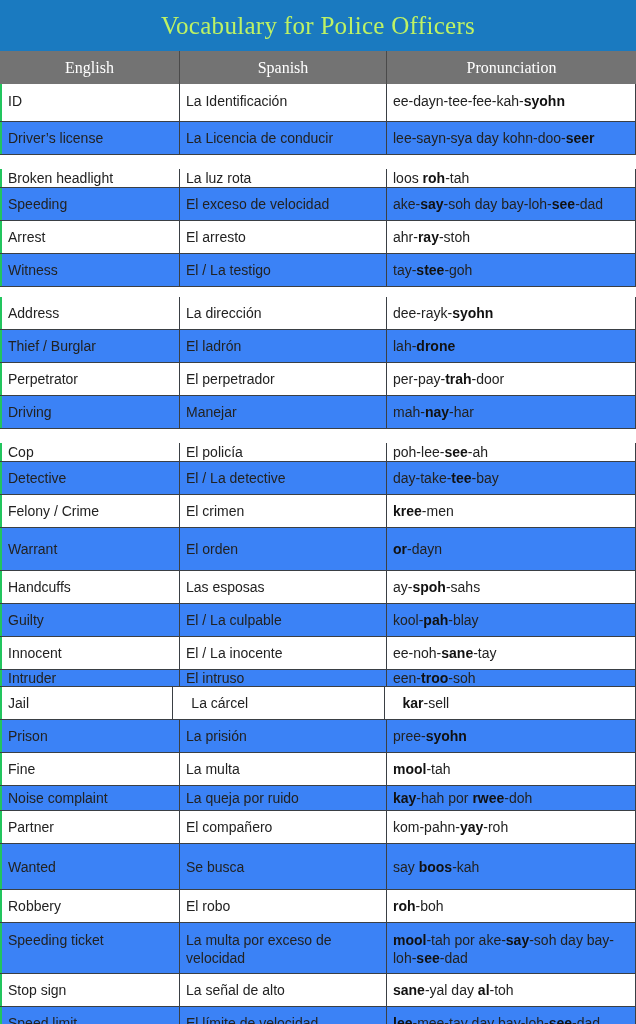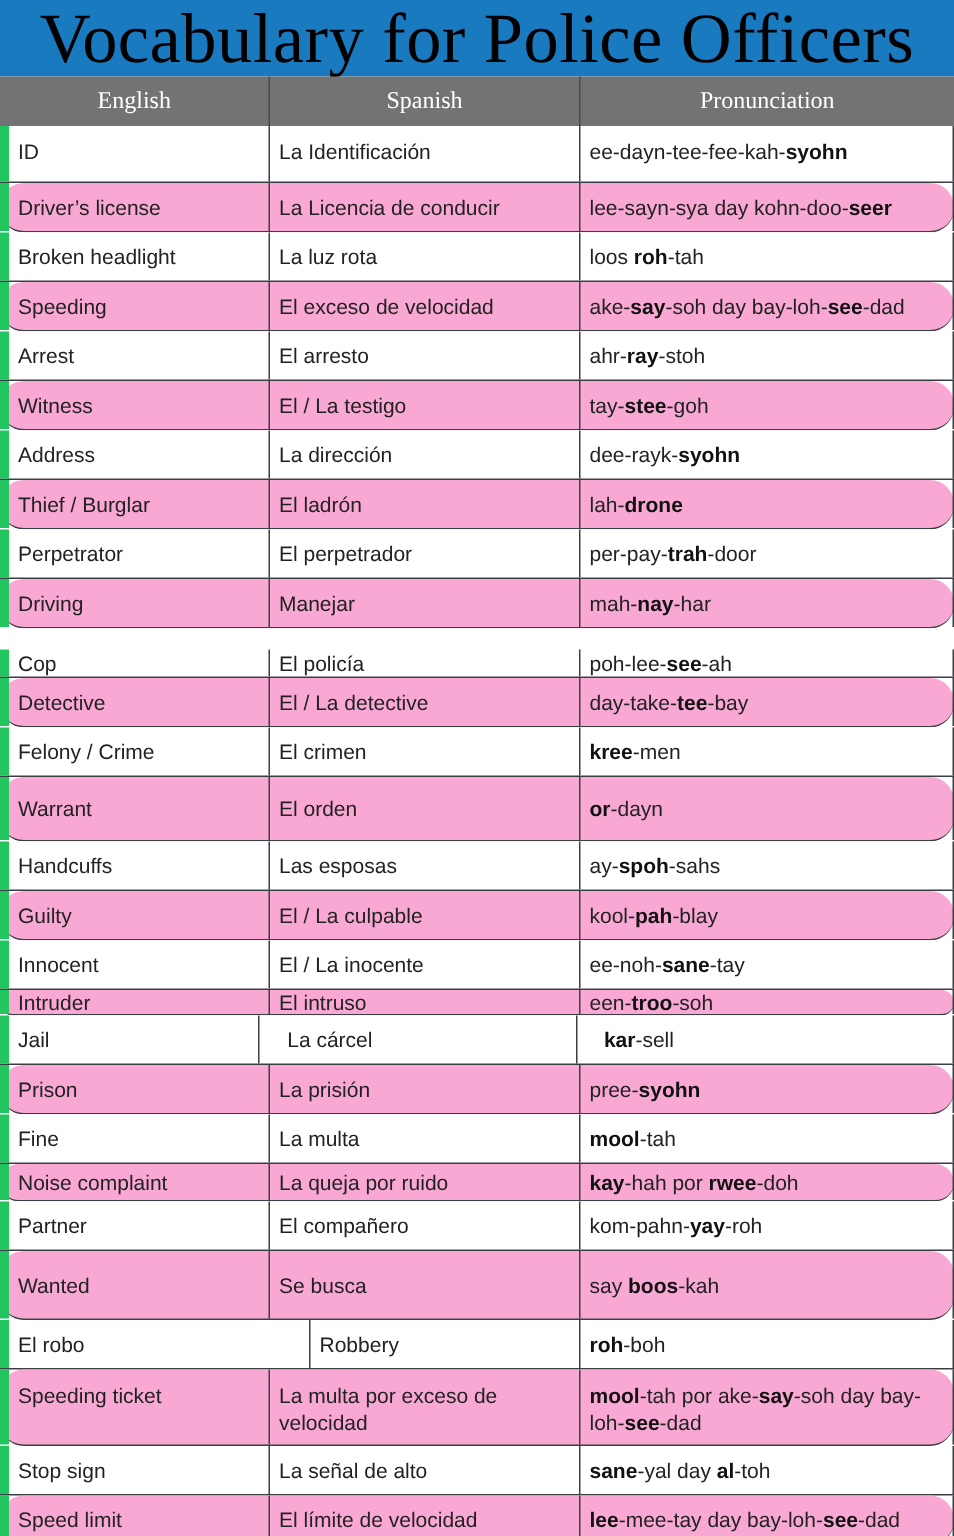--- a/index.html
+++ b/index.html
@@ -1,30 +1,30 @@
 <!DOCTYPE html>
 <html><head>
 <meta charset="utf-8">
 <style>
   html, body { margin: 0; padding: 0; background: #ffffff; }
   body { width: 636px; height: 1024px; overflow: hidden; position: relative; font-family: "Liberation Sans", sans-serif; }
   .title-bar { position: absolute; left: 0; top: 0; width: 636px; height: 51px; background: #1a7ac0; display: flex; align-items: center; justify-content: center; }
-  .title-text { color: #000000; font-family: "Liberation Serif", "DejaVu Serif", serif; font-size: 47px; letter-spacing: 0.3px; }
+  .title-text { color: #bef264; font-family: "Liberation Serif", "DejaVu Serif", serif; font-size: 25px; letter-spacing: 0.3px; }
   .table { position: absolute; left: 0; top: 51px; width: 636px; }
   .hdr { display: flex; height: 33px; background: #737373; }
   .hdr .cell { color: #ffffff; font-family: "Liberation Serif", "DejaVu Serif", serif; font-size: 16px; display: flex; align-items: center; justify-content: center; border-right: 1px solid #4a4a4a; box-sizing: border-box; }
   .hdr .cell:last-child { border-right: none; }
   .c1 { width: 180px; }
   .c2 { width: 207px; }
   .c3 { width: 249px; }
   .row { display: flex; border-bottom: 1px solid #3a3f44; box-sizing: border-box; }
-  .row.alt { background: #f9a8d4; border-radius: 16px; }
+  .row.alt { background: #3b82f6; }
   .row.plain { background: #ffffff; }
   .row .cell { box-sizing: border-box; border-right: 1px solid #3a3f44; padding: 0 6px; font-size: 14px; color: #222; display: flex; align-items: center; line-height: 18px; }
-  .row .cell:first-child { border-left: 6px solid #22c55e; }
+  .row .cell:first-child { border-left: 2px solid #22c55e; }
   .row .cell:last-child { border-right: 1px solid #3a3f44; }
   .row .cell.top { align-items: flex-start; padding-top: 8px; }
   b { font-weight: bold; color: #111; }
 </style>
 </head>
 <body>
 
 <div class="title-bar">
   <span class="title-text">Vocabulary for Police Officers</span>
 </div>
@@ -43,21 +43,21 @@
           <span><span>ee-dayn-tee-fee-kah-</span><b>syohn</b></span>
         </div>
       </div>
       <div class="row alt" style="height: 33px;">
         <div class="cell c1">Driver’s license</div>
         <div class="cell c2">La Licencia de conducir</div>
         <div class="cell c3">
           <span><span>lee-sayn-sya day kohn-doo-</span><b>seer</b></span>
         </div>
       </div>
-      <div class="row plain" style="height: 33px;">
+      <div class="row plain" style="height: 33px; align-items: flex-end;">
         <div class="cell c1">Broken headlight</div>
         <div class="cell c2">La luz rota</div>
         <div class="cell c3">
           <span><span>loos </span><b>roh</b><span>-tah</span></span>
         </div>
       </div>
       <div class="row alt" style="height: 33px;">
         <div class="cell c1">Speeding</div>
         <div class="cell c2">El exceso de velocidad</div>
         <div class="cell c3">
@@ -71,21 +71,21 @@
           <span><span>ahr-</span><b>ray</b><span>-stoh</span></span>
         </div>
       </div>
       <div class="row alt" style="height: 33px;">
         <div class="cell c1">Witness</div>
         <div class="cell c2">El / La testigo</div>
         <div class="cell c3">
           <span><span>tay-</span><b>stee</b><span>-goh</span></span>
         </div>
       </div>
-      <div class="row plain" style="height: 33px;">
+      <div class="row plain" style="height: 33px; margin-top: 10px;">
         <div class="cell c1">Address</div>
         <div class="cell c2">La dirección</div>
         <div class="cell c3">
           <span><span>dee-rayk-</span><b>syohn</b></span>
         </div>
       </div>
       <div class="row alt" style="height: 33px;">
         <div class="cell c1">Thief / Burglar</div>
         <div class="cell c2">El ladrón</div>
         <div class="cell c3">
@@ -198,22 +198,22 @@
         </div>
       </div>
       <div class="row alt" style="height: 46px;">
         <div class="cell c1">Wanted</div>
         <div class="cell c2">Se busca</div>
         <div class="cell c3">
           <span><span>say </span><b>boos</b><span>-kah</span></span>
         </div>
       </div>
       <div class="row plain" style="height: 33px;">
+        <div class="cell c1">Robbery</div>
         <div class="cell c2">El robo</div>
-        <div class="cell c1">Robbery</div>
         <div class="cell c3">
           <span><b>roh</b><span>-boh</span></span>
         </div>
       </div>
       <div class="row alt" style="height: 51px;">
         <div class="cell c1 top">Speeding ticket</div>
         <div class="cell c2 top">La multa por exceso de velocidad</div>
         <div class="cell c3 top">
           <span><b>mool</b><span>-tah por ake-</span><b>say</b><span>-soh day bay-loh-</span><b>see</b><span>-dad</span></span>
         </div>

